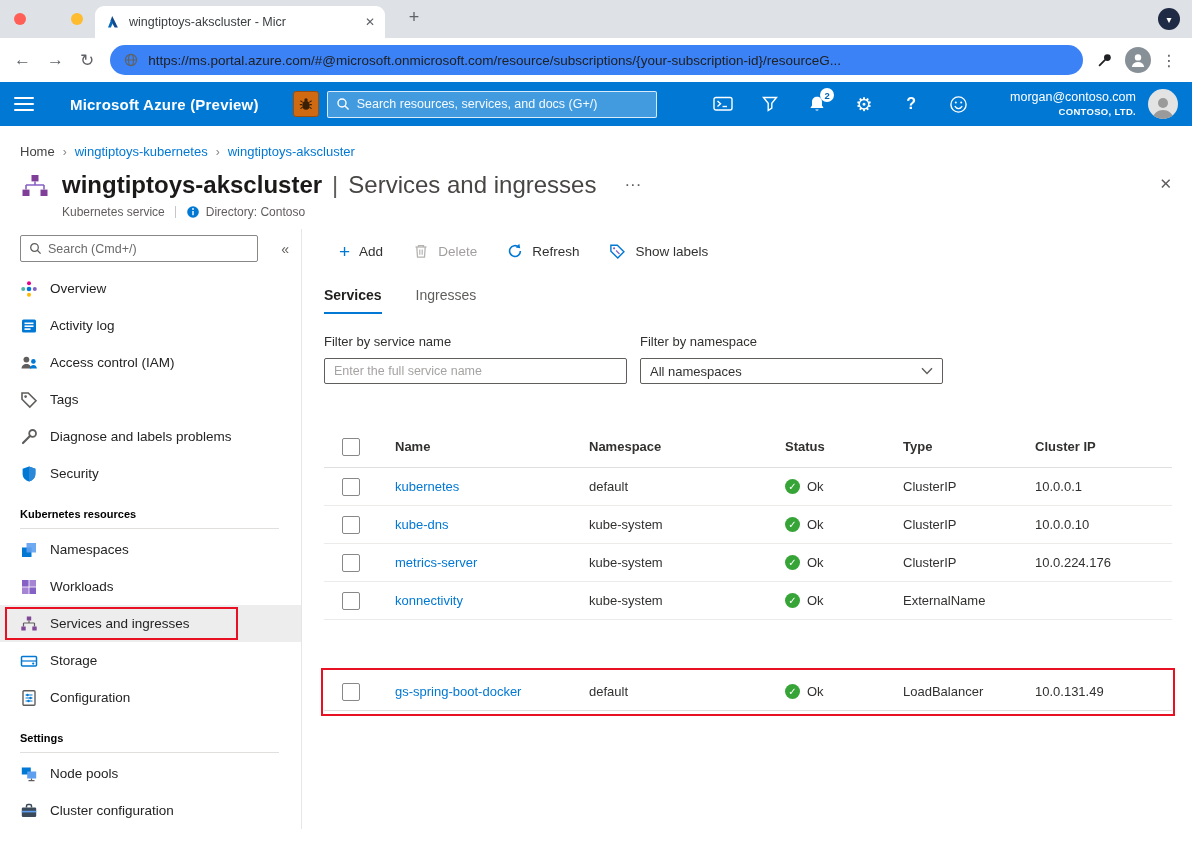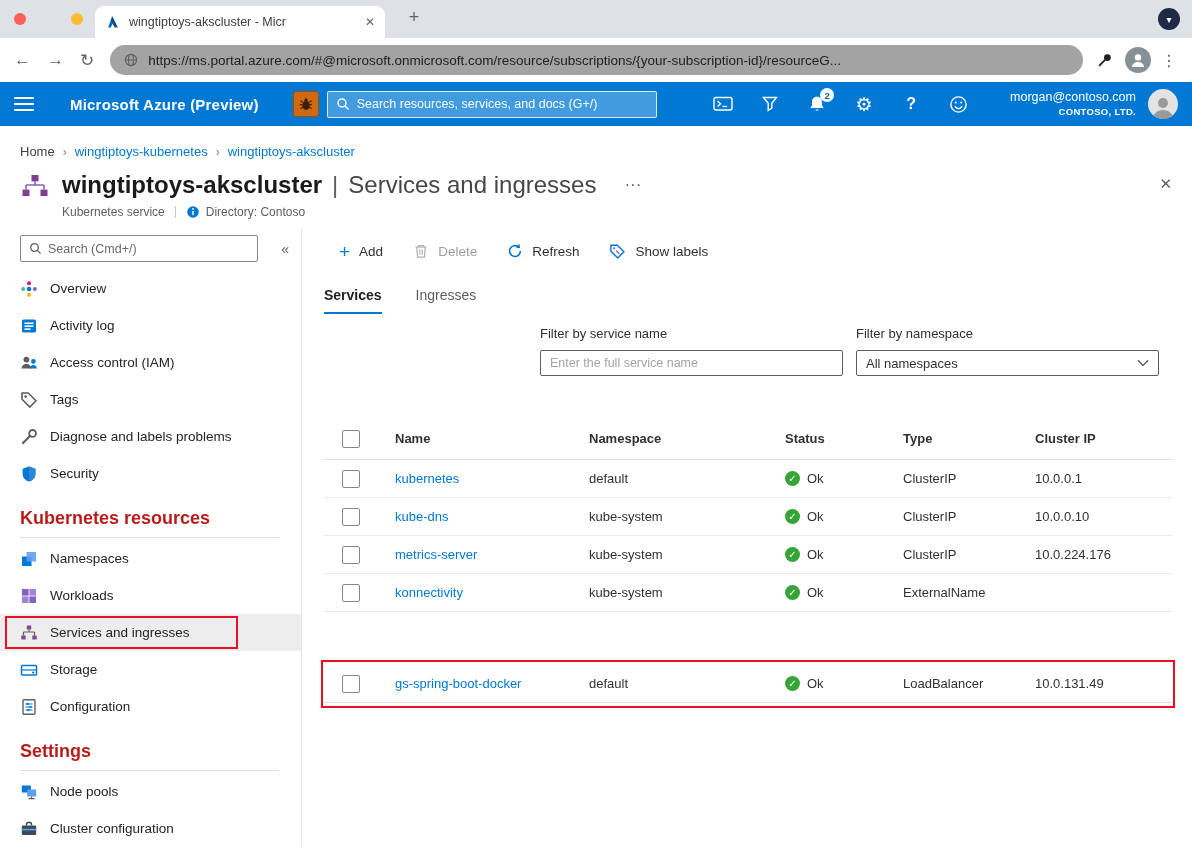--- a/index.html
+++ b/index.html
@@ -14,21 +14,21 @@
   .tl.g{background:#28c840;}
   .tab{position:absolute;left:95px;top:6px;width:290px;height:32px;background:#fff;border-radius:9px 9px 0 0;display:flex;align-items:center;padding:0 10px;}
   .tab-title{flex:1;font-size:12.5px;color:#3c4043;white-space:nowrap;overflow:hidden;margin:0 8px;}
   .tab-close{font-size:12px;color:#5f6368;cursor:pointer;}
   .newtab{position:absolute;left:402px;top:7px;font-size:18px;color:#5f6368;width:24px;text-align:center;cursor:pointer;}
   .tabcircle{position:absolute;right:12px;top:8px;width:22px;height:22px;border-radius:50%;background:#1f2a44;color:#fff;font-size:10px;display:flex;align-items:center;justify-content:center;cursor:pointer;}
 
   .urlbar{height:44px;background:#fff;display:flex;align-items:center;padding:0 14px;}
   .navic{font-size:17px;color:#5f6368;margin-right:16px;cursor:pointer;}
   .navic.dots{margin-right:0;font-size:16px;letter-spacing:1px;}
-  .url-pill{flex:1;height:30px;background:#a3a3a3;border-radius:15px;display:flex;align-items:center;padding:0 14px;margin-right:14px;overflow:hidden;cursor:text;}
+  .url-pill{flex:1;height:30px;background:#3b82f6;border-radius:15px;display:flex;align-items:center;padding:0 14px;margin-right:14px;overflow:hidden;cursor:text;}
   .url-pill svg{flex:0 0 auto;margin-right:10px;}
   .url-text{font-size:13.5px;color:#202124;white-space:nowrap;}
   .pinwrap{margin-right:12px;display:flex;cursor:pointer;}
   .chrome-avatar{width:26px;height:26px;border-radius:50%;background:#889097;display:flex;align-items:center;justify-content:center;margin-right:10px;cursor:pointer;overflow:hidden;}
 
   
   .azheader{height:44px;background:var(--accent,#0078d4);display:flex;align-items:center;padding:0 14px;color:#fff;}
   .hamburger{width:20px;display:flex;flex-direction:column;gap:4px;cursor:pointer;}
   .hamburger i{display:block;height:2px;background:#fff;border-radius:1px;}
   .brand{font-size:15px;font-weight:700;margin-left:36px;letter-spacing:.2px;cursor:pointer;}
@@ -71,33 +71,33 @@
   .side-top{display:flex;align-items:center;padding-left:20px;margin-bottom:8px;}
   .side-search{width:238px;height:27px;border:1px solid #8a8886;border-radius:2px;display:flex;align-items:center;padding:0 8px;background:#fff;}
   .side-search svg{margin-right:6px;flex:0 0 auto;}
   .side-search input{flex:1;min-width:0;border:none;outline:none;font-size:12.5px;font-family:inherit;color:#323130;}
   .side-search input::placeholder{color:#6b6b6b;}
   .collapse{margin-left:auto;margin-right:12px;color:#605e5c;font-size:14px;cursor:pointer;}
   .side-item{height:37px;display:flex;align-items:center;padding-left:20px;font-size:13.5px;color:#242424;position:relative;cursor:pointer;}
   .side-item .ic{width:18px;height:18px;margin-right:12px;flex:0 0 18px;display:flex;align-items:center;justify-content:center;}
   .side-item.selected{background:#ededed;}
   .redframe-side{position:absolute;left:5px;top:2px;width:233px;height:33px;border:2px solid var(--red,#e81123);pointer-events:none;}
-  .side-section{font-size:18px;font-weight:700;color:#b91c1c;padding:16px 0 8px 20px;}
+  .side-section{font-size:11px;font-weight:700;color:#000000;padding:16px 0 8px 20px;}
   .side-divider{height:1px;background:#e1dfdd;margin:0 22px 2px 20px;}
 
   .main{flex:1;padding:0 20px 0 22px;min-width:0;}
   .cmdbar{display:flex;align-items:center;margin-top:8px;height:28px;font-size:13.5px;color:#323130;padding-left:15px;}
   .cmd{display:flex;align-items:center;margin-right:30px;cursor:pointer;white-space:nowrap;}
   .cmd .cic{margin-right:9px;display:flex;align-items:center;}
   .cmd-add .plus{color:var(--accent,#0078d4);font-size:19px;font-weight:400;line-height:1;}
   .cmd.disabled{color:#a19f9d;cursor:default;}
   .tabsrow{display:flex;margin-top:22px;font-size:14px;}
   .tabbtn{margin-right:34px;padding-bottom:9px;color:#605e5c;cursor:pointer;text-align:center;}
   .tabbtn.active{color:#201f1e;font-weight:700;border-bottom:2px solid var(--accent,#0078d4);}
-  .filters{display:flex;margin-top:12px;justify-content:flex-end;}
+  .filters{display:flex;margin-top:20px;}
   .fgroup{width:316px;}
   .flabel{font-size:13px;color:#323130;margin-bottom:9px;}
   .ftext{width:303px;height:26px;border:1px solid #605e5c;border-radius:2px;padding:0 9px;font-size:12.5px;font-family:inherit;color:#323130;outline:none;}
   .ftext::placeholder{color:#a6a4a2;}
   .fselect{width:303px;height:26px;border:1px solid #605e5c;border-radius:2px;display:flex;align-items:center;justify-content:space-between;padding:0 9px;font-size:13px;color:#323130;cursor:pointer;background:#fff;}
 
   
   .tablewrap{margin-top:42px;}
   .grid{display:grid;grid-template-columns:71px 194px 196px 118px 132px 1fr;align-items:center;}
   .thead{height:42px;border-bottom:1px solid #e1dfdd;}

